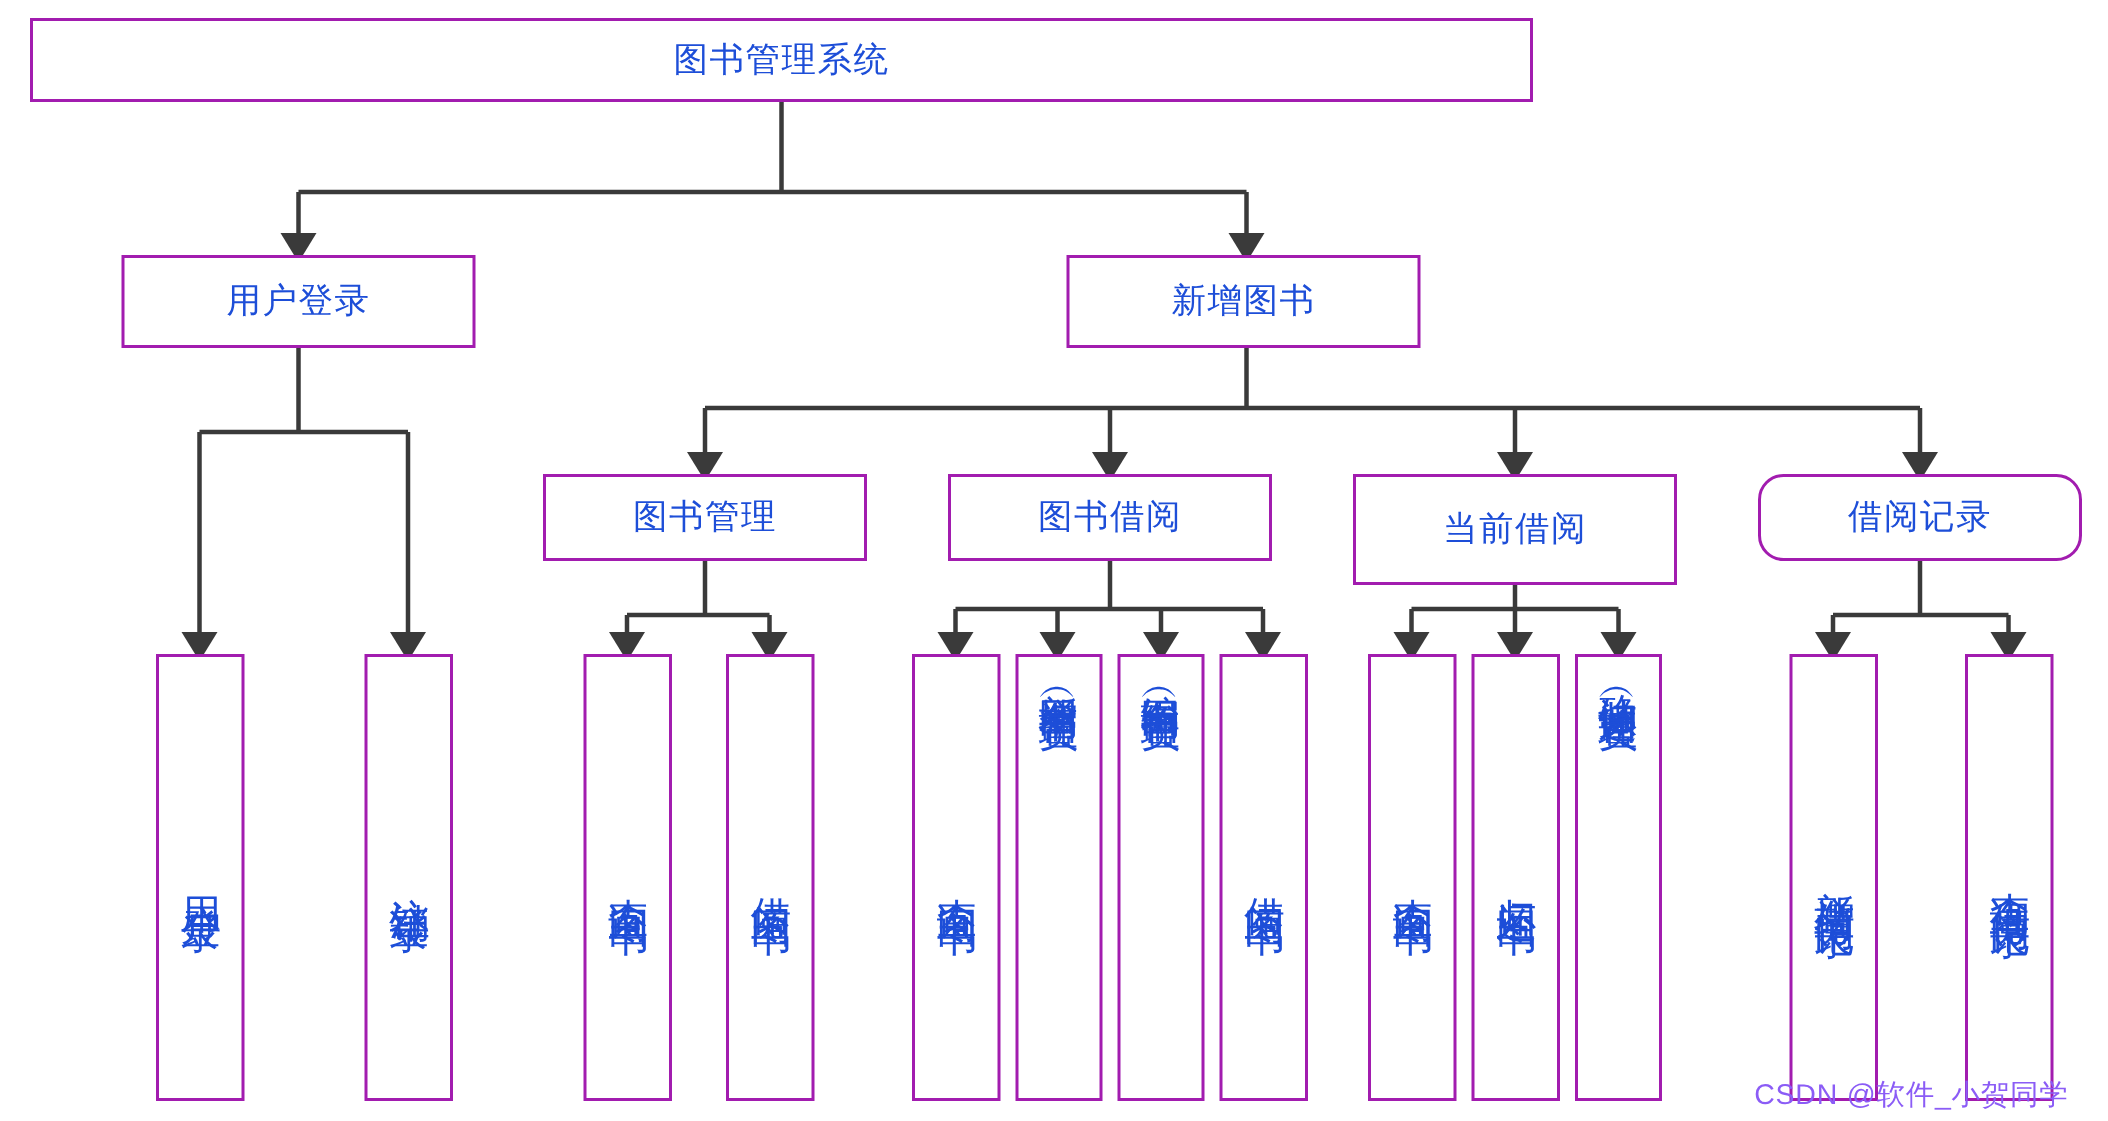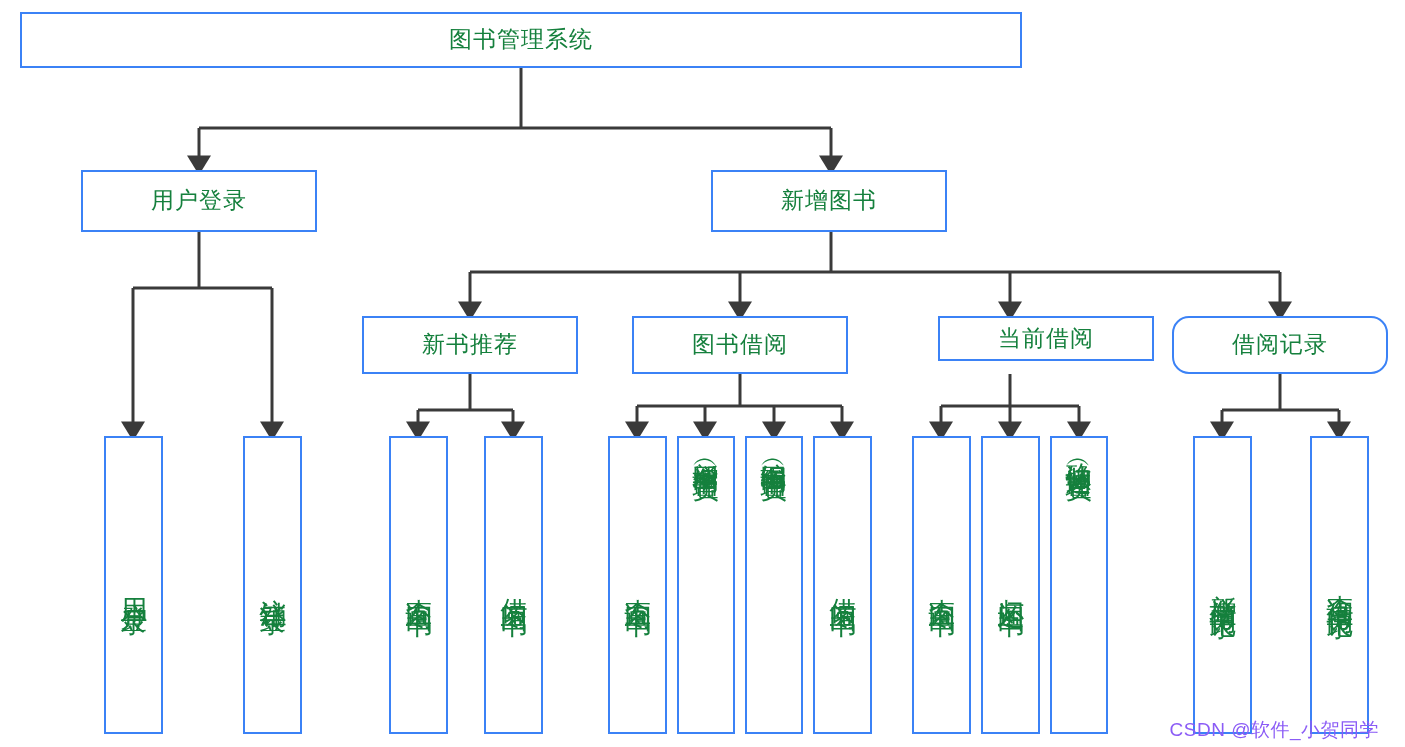--- a/index.html
+++ b/index.html
@@ -22,25 +22,25 @@
     left: 0;
     top: 0;
     width: 1405px;
     height: 747px;
     pointer-events: none;
   }
   .node {
     position: absolute;
     box-sizing: border-box;
     background: #ffffff;
-    border: 2px solid #3b82f6;
+    border: 2px solid #a21caf;
     display: flex;
     align-items: center;
     justify-content: center;
-    color: #15803d;
+    color: #1d4ed8;
   }
   .node .label {
     display: block;
     text-align: center;
     line-height: 1.12;
     white-space: nowrap;
   }
   .node.horiz .label {
     font-size: 23px;
     letter-spacing: 1px;
@@ -135,26 +135,26 @@
   </div>
 
   <div class="node horiz" style="left:81px; top:170px; width:236px; height:62px;">
     <span class="label">用户登录</span>
   </div>
   <div class="node horiz" style="left:711px; top:170px; width:236px; height:62px;">
     <span class="label">新增图书</span>
   </div>
 
   <div class="node horiz" style="left:362px; top:316px; width:216px; height:58px;">
-    <span class="label">新书推荐</span>
+    <span class="label">图书管理</span>
   </div>
   <div class="node horiz" style="left:632px; top:316px; width:216px; height:58px;align-items:center;">
     <span class="label">图书借阅</span>
   </div>
-  <div class="node horiz" style="left:902px; top:316px; width:216px; height:45px;margin-left:36px;">
+  <div class="node horiz" style="left:902px; top:316px; width:216px; height:74px;">
     <span class="label">当前借阅</span>
   </div>
   <div class="node horiz" style="left:1172px; top:316px; width:216px; height:58px;border-radius:17px;">
     <span class="label">借阅记录</span>
   </div>
 
   <div class="node vert centered" style="left:104px; top:436px; width:59px; height:298px;">
     <span class="label">用户登录</span>
   </div>
   <div class="node vert centered" style="left:243px; top:436px; width:59px; height:298px;">

